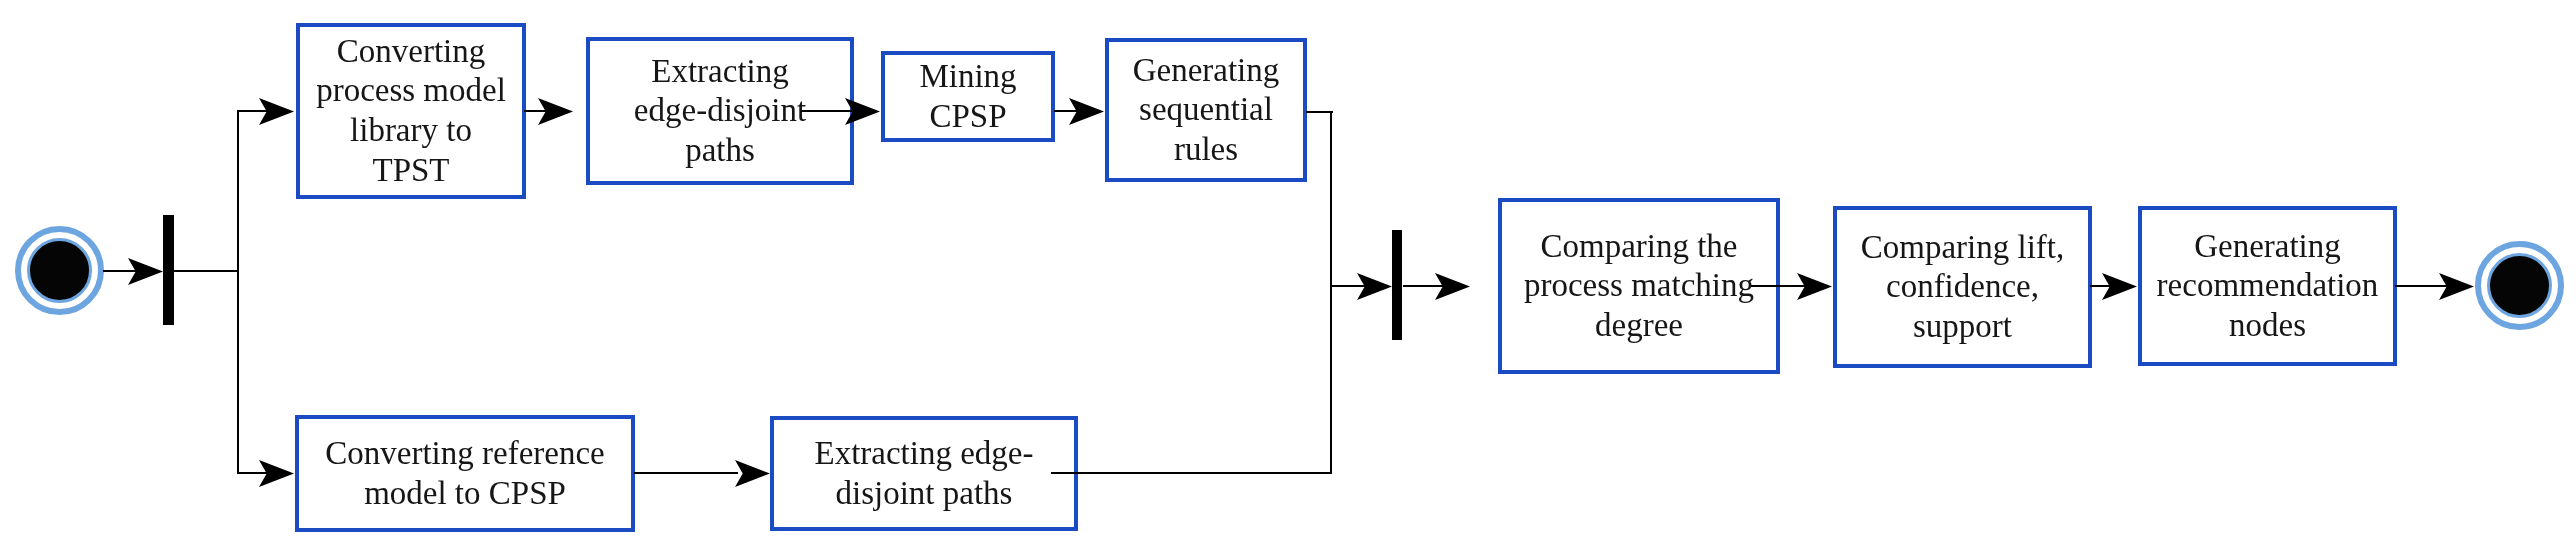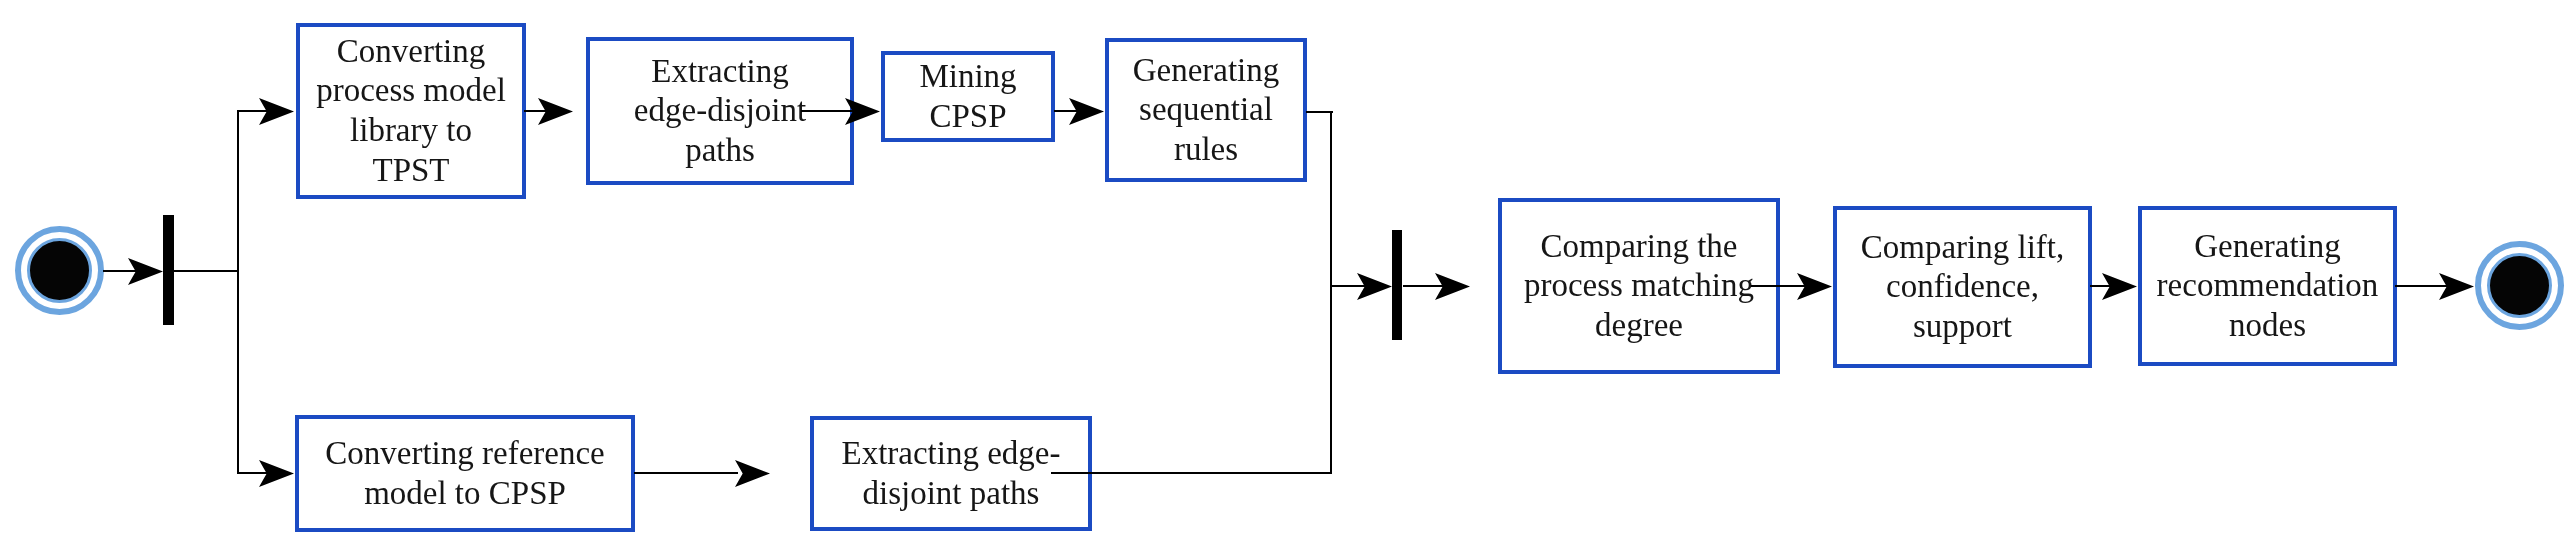--- a/index.html
+++ b/index.html
@@ -134,21 +134,21 @@
   <div class="line" style="left:1330px; top:111px; width:2.4px; height:362px;"></div>
 
   <div class="box" style="left:295px; top:415px; width:340px; height:117px;">
     <span class="lbl">Converting reference
 model to CPSP</span>
   </div>
 
   <div class="line" style="left:634px; top:472px; width:104px; height:2.4px;"></div>
   <div class="arrow" style="left:735px; top:460px;"></div>
 
-  <div class="box" style="left:770px; top:416px; width:282px; height:115px;margin-left:40px;">
+  <div class="box" style="left:770px; top:416px; width:308px; height:115px;">
     <span class="lbl">Extracting edge-
 disjoint paths</span>
   </div>
 
   <div class="line" style="left:1051px; top:472px; width:281px; height:2.4px;"></div>
 
   <div class="line" style="left:1331px; top:285px; width:40px; height:2.4px;"></div>
   <div class="arrow" style="left:1357px; top:273px;"></div>
 
   <div class="bar" style="left:1392px; top:230px; width:10.4px; height:110px;"></div>

